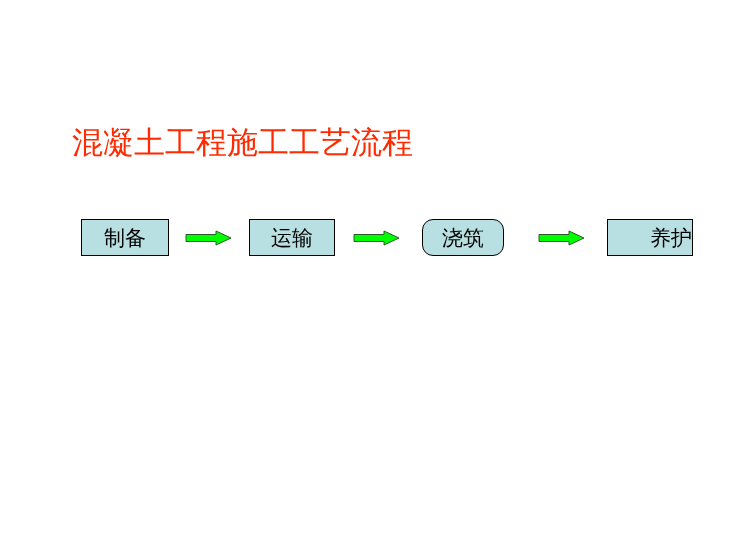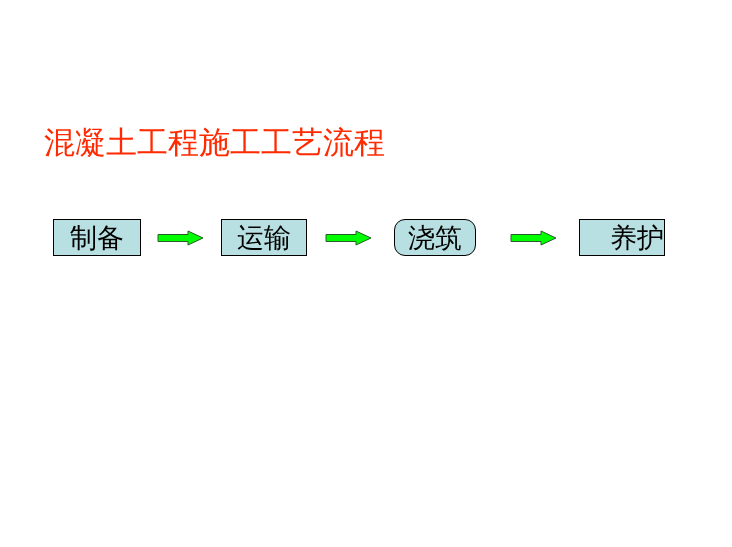--- a/index.html
+++ b/index.html
@@ -6,20 +6,21 @@
       margin: 0;
       padding: 0;
       background: #ffffff;
     }
     .slide {
       position: relative;
       width: 700px;
       height: 547px;
       background: #ffffff;
       overflow: hidden;
+      margin-left: 28px;
     }
     .title {
       position: absolute;
       left: 44px;
       top: 122px;
       font-family: "DejaVu Serif", "Liberation Serif", serif;
       font-size: 31px;
       line-height: 40px;
       color: #ff2a00;
       letter-spacing: 0px;
@@ -29,21 +30,21 @@
       position: absolute;
       top: 219px;
       height: 35px;
       background: #b8e0e2;
       border: 1.5px solid #000000;
       box-sizing: content-box;
       display: flex;
       align-items: center;
       justify-content: center;
       font-family: Liberation Sans, sans-serif;
-      font-size: 27px;
+      font-size: 21px;
       color: #000000;
       cursor: pointer;
     }
     .arrow {
       position: absolute;
       top: 230px;
       width: 47px;
       height: 16px;
     }
   </style>

